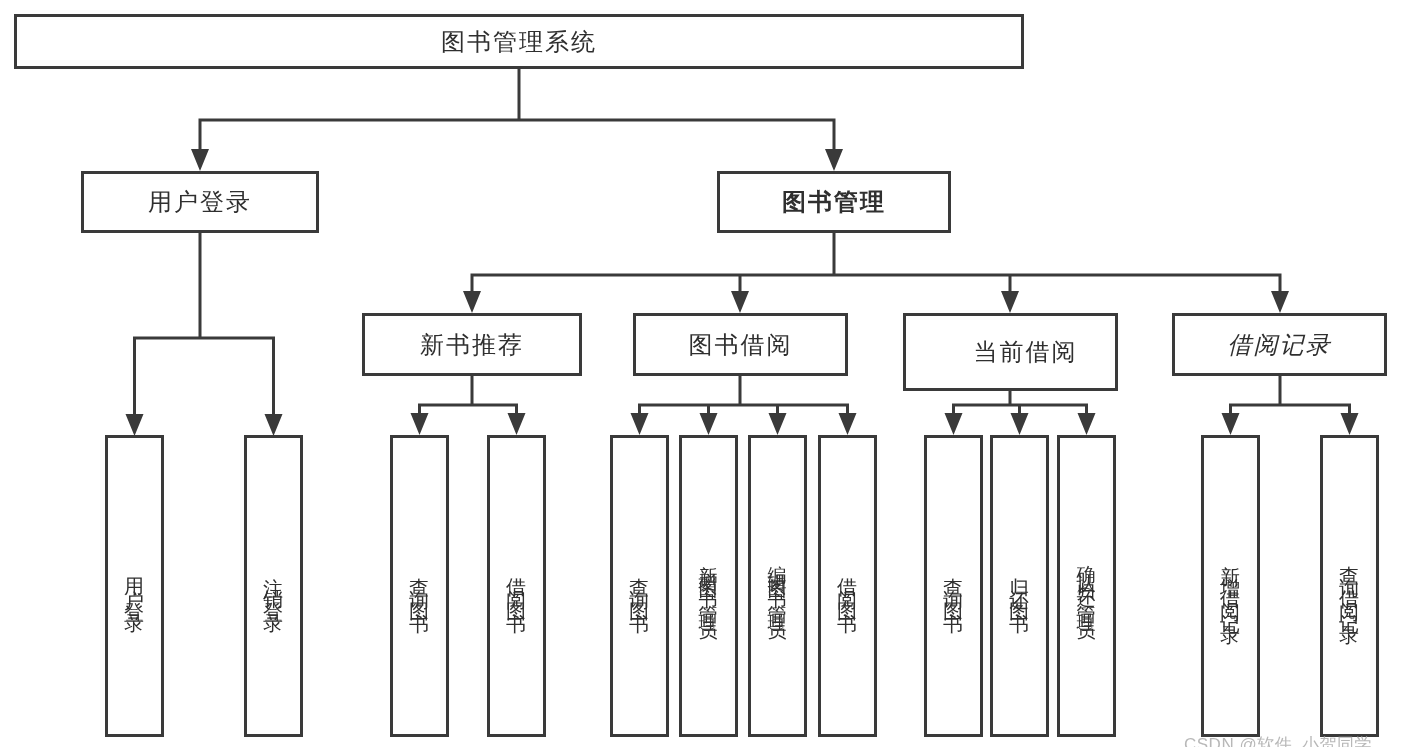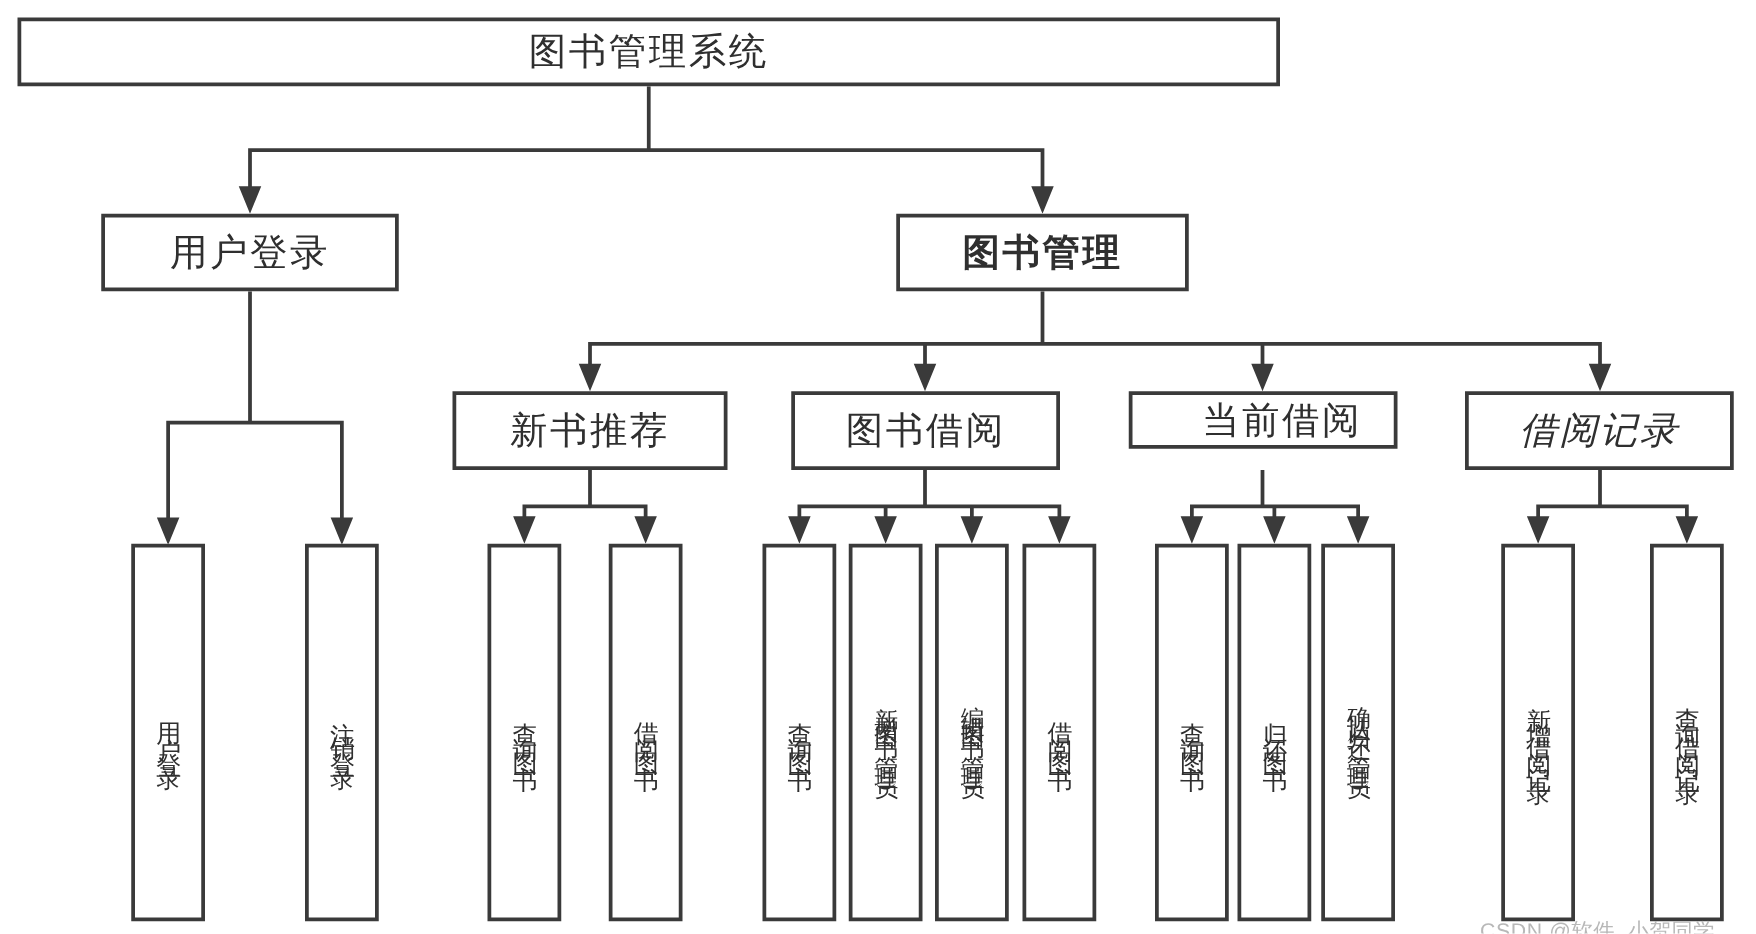--- a/index.html
+++ b/index.html
@@ -26,21 +26,21 @@
   .ln { stroke: var(--line); stroke-width: 3; fill: none; }
   .hd { fill: var(--line); stroke: none; }
   .box {
     position: absolute;
     border: 3px solid var(--line);
     background: var(--background);
     display: flex;
     align-items: center;
     justify-content: center;
     color: var(--text);
-    font-size: 30px;
+    font-size: 24px;
     letter-spacing: 2px;
     white-space: nowrap;
   }
   .leaf {
     position: absolute;
     top: 435px;
     width: 59px;
     height: 302px;
     border: 3px solid var(--line);
     background: var(--background);
@@ -119,21 +119,21 @@
       M1340.5,413 h18 l-9,22 z"></path>
   </svg>
 
   <div class="box" style="left:14px; top:14px; width:1010px; height:55px;">图书管理系统</div>
 
   <div class="box" style="left:81px; top:171px; width:238px; height:62px;">用户登录</div>
   <div class="box" style="left:717px; top:171px; width:234px; height:62px;font-weight:bold;">图书管理</div>
 
   <div class="box" style="left:633px; top:313px; width:215px; height:63px;">图书借阅</div>
   <div class="box" style="left:362px; top:313px; width:220px; height:63px;">新书推荐</div>
-  <div class="box" style="left:903px; top:313px; width:215px; height:46px;padding-left:30px;">当前借阅</div>
+  <div class="box" style="left:903px; top:313px; width:215px; height:78px;padding-left:30px;">当前借阅</div>
   <div class="box" style="left:1172px; top:313px; width:215px; height:63px;font-style:italic;">借阅记录</div>
 
   <div class="leaf" style="left:105px;">
     <span class="vtext">用户登录</span>
   </div>
   <div class="leaf" style="left:244px;">
     <span class="vtext">注销登录</span>
   </div>
   <div class="leaf" style="left:390px;">
     <span class="vtext">查询图书</span>

